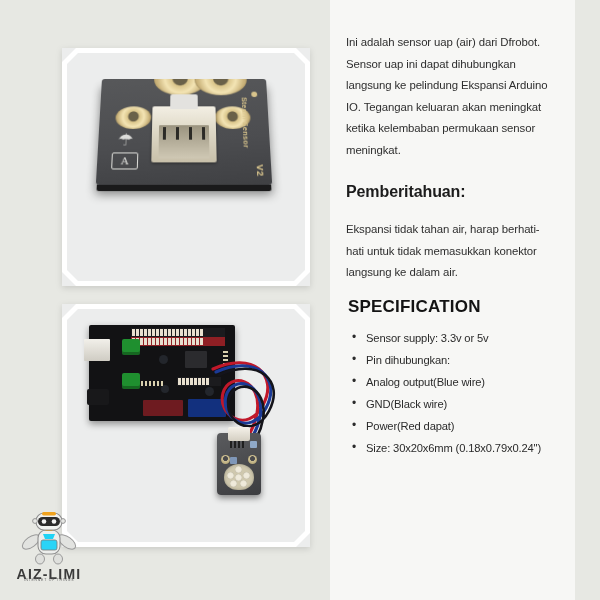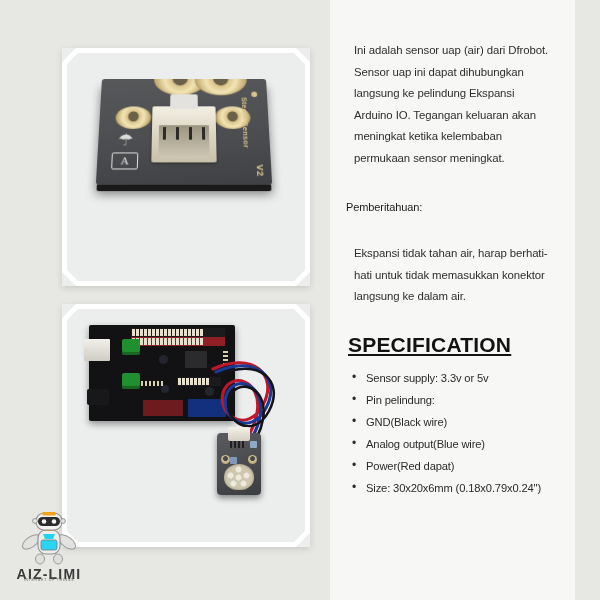--- a/index.html
+++ b/index.html
@@ -13,33 +13,33 @@
 
   
   .right-panel{
     position:absolute; left:330px; top:0; width:245px; height:600px;
     background:#f7f7f5;
   }
   .panel-inner{ padding:32px 18px 0 16px; }
 
   .body-text{
     font-size:11.4px; line-height:21.5px; color:#2e2e2e;
-    letter-spacing:-0.1px; margin:8px;
+    letter-spacing:-0.1px; margin:0;
   }
   .sec-head{
-    font-size:11px; line-height:21px; font-weight:normal; color:#1c1c1c;
+    font-size:16px; line-height:21px; font-weight:bold; color:#1c1c1c;
     letter-spacing:-0.1px;
   }
   .sec-head.warn{ color:#f0484c; }
   .gap-lg{ height:20px; }
   .gap-md{ height:17px; }
 
   .spec-title{
-    font-size:21px; font-weight:bold; color:#131313;
-    letter-spacing:0.2px; margin:26px 0 13px 2px; line-height:1;text-decoration:underline;
+    font-size:17px; font-weight:bold; color:#131313;
+    letter-spacing:0.2px; margin:14px 0 13px 2px; line-height:1;
   }
   .spec-list{ list-style:none; margin:0; padding:0; }
   .spec-list li{
     position:relative; padding-left:20px;
     font-size:11.2px; line-height:21px; color:#2b2b2b;
     letter-spacing:-0.15px; margin-bottom:1px;
   }
   .spec-list li::before{
     content:"\2022"; position:absolute; left:6px; top:-0.5px;
     font-size:12px; color:#2b2b2b;
@@ -398,21 +398,21 @@
     <div class="sec-head">Pemberitahuan:</div>
 
     <div class="gap-md"></div>
 
     <p class="body-text">Ekspansi tidak tahan air, harap berhati-hati untuk tidak memasukkan konektor langsung ke dalam air.</p>
 
     <h2 class="spec-title">SPECIFICATION</h2>
 
     <ul class="spec-list">
       <li>Sensor supply: 3.3v or 5v</li>
-      <li>Pin pelindung:</li>
+      <li>Pin dihubungkan:</li>
+      <li>Analog output(Blue wire)</li>
       <li>GND(Black wire)</li>
-      <li>Analog output(Blue wire)</li>
       <li>Power(Red dapat)</li>
       <li>Size: 30x20x6mm (0.18x0.79x0.24")</li>
     </ul>
 
   </div>
 </div>
 
 </body></html>

